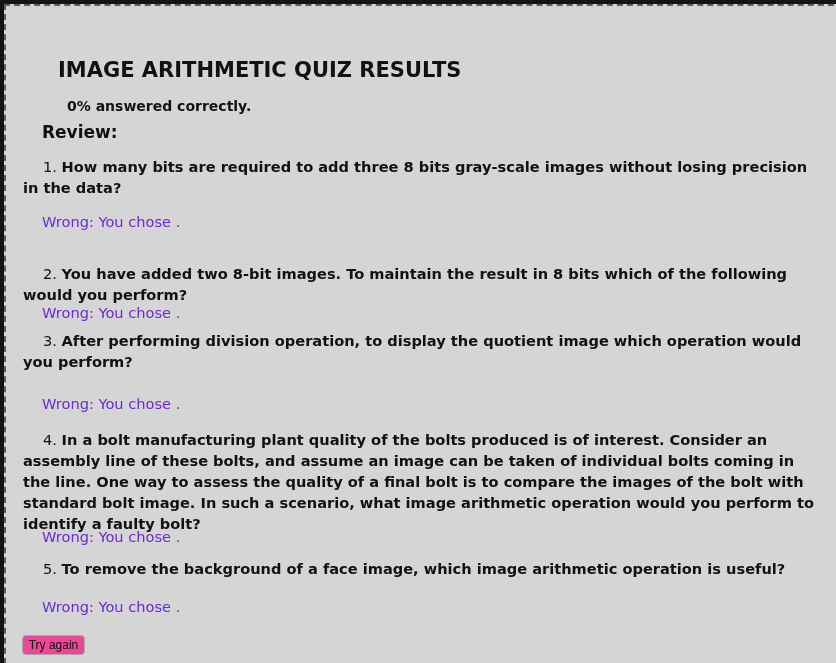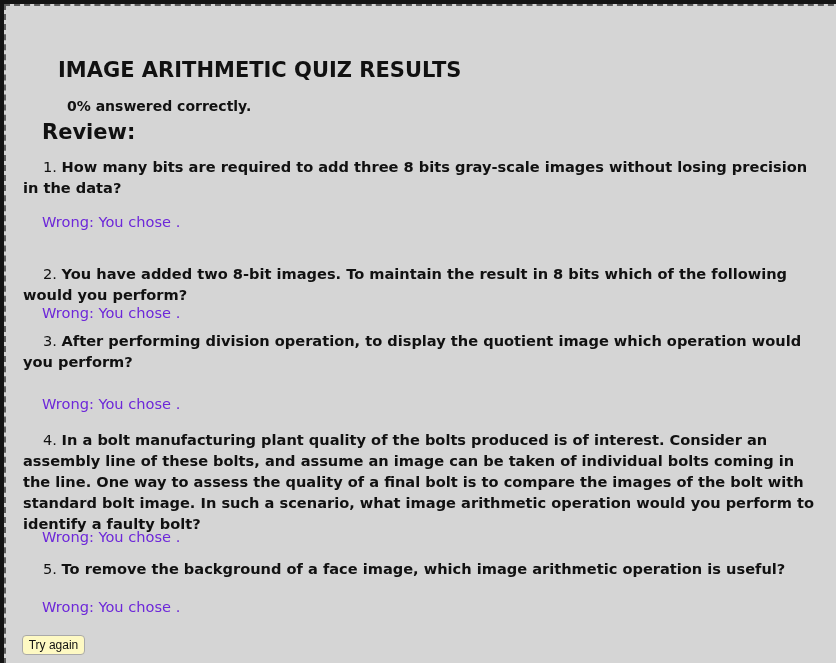--- a/index.html
+++ b/index.html
@@ -51,21 +51,21 @@
     font-size: 14px;
     font-weight: bold;
     line-height: 20px;
     white-space: nowrap;
   }
   .review {
     position: absolute;
     left: 21px;
     top: 112px;
     margin: 0;
-    font-size: 21px;
+    font-size: 17px;
     font-weight: bold;
     line-height: 28px;
   }
   .question {
     position: absolute;
     left: 1px;
     width: 800px;
     margin: 1px;
     font-size: 14.6px;
     line-height: 21px;
@@ -86,21 +86,21 @@
     color: #6d28d9;
     white-space: nowrap;
   }
   .try-btn {
     position: absolute;
     left: 1px;
     top: 629px;
     height: 20px;
     width: 63px;
     padding: 0;
-    background: #fef9c3;
+    background: #ec4899;
     border: 1px solid #a9a9a9;
     border-radius: 4px;
     font-family: "Liberation Sans", sans-serif;
     font-size: 12px;
     color: #111;
     line-height: 18px;
     text-align: center;
     cursor: pointer;
     box-sizing: border-box;
   }

